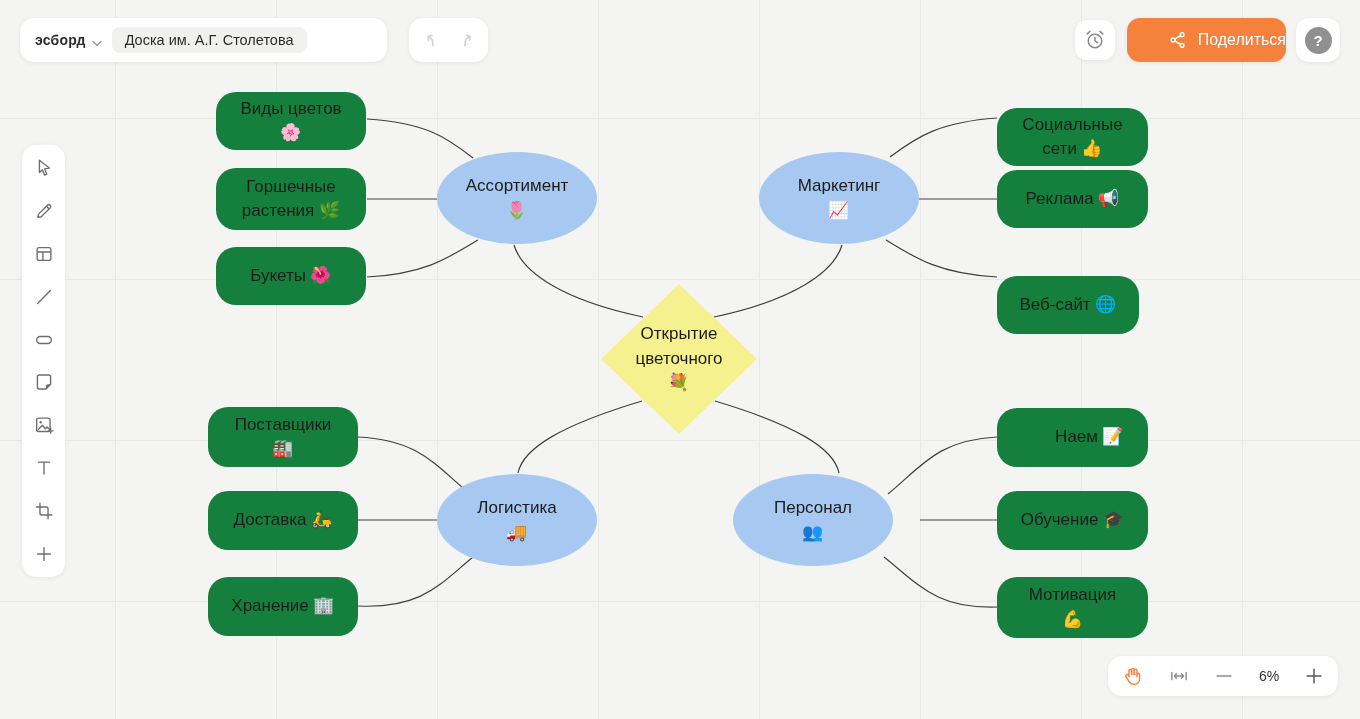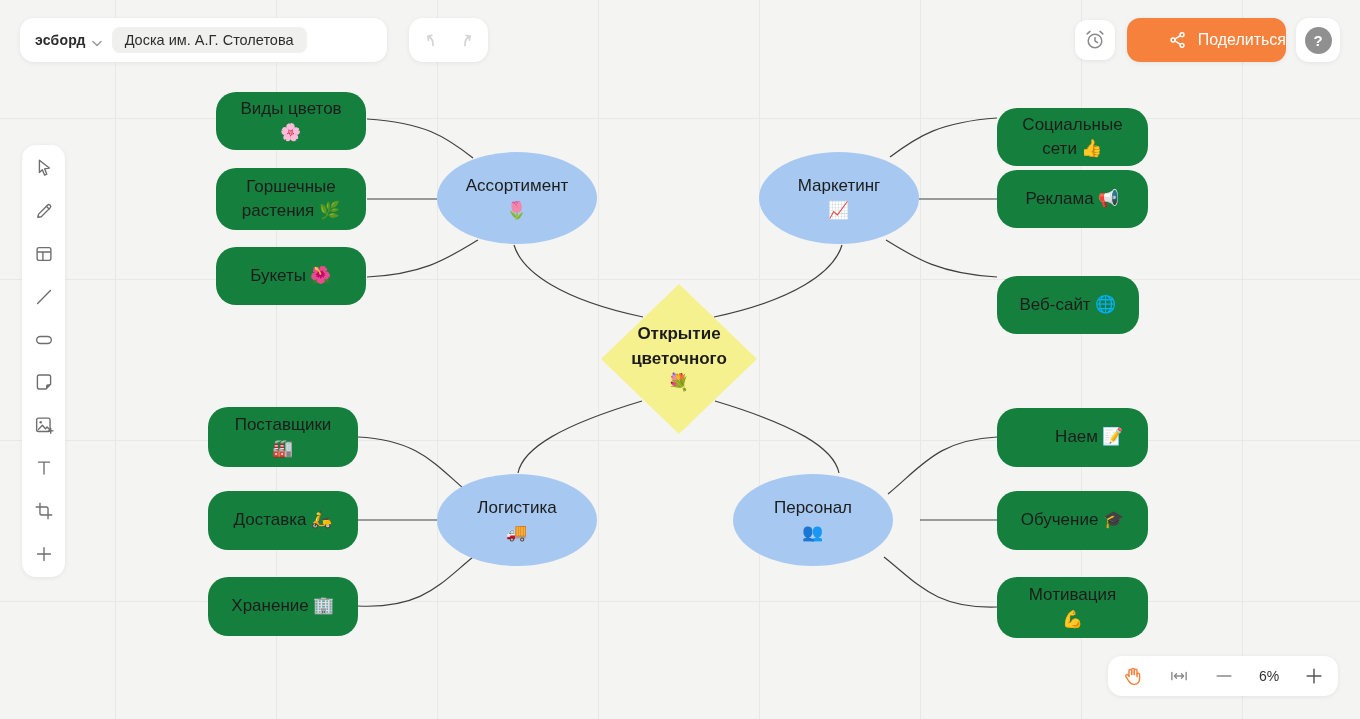--- a/index.html
+++ b/index.html
@@ -67,21 +67,21 @@
   #n-dostavka  { left:208px; top:491px; height:59px; }
   #n-khranenie { left:208px; top:577px; height:59px; }
   #n-naem      { left:997px; top:408px; height:59px; width:151px;padding-left:34px; }
   #n-obuchenie { left:997px; top:491px; height:59px; width:151px; }
   #n-motiv     { left:997px; top:577px; height:61px; width:151px; }
   #h-assort    { left:437px; top:152px; }
   #h-market    { left:759px; top:152px; }
   #h-logist    { left:437px; top:474px; }
   #h-personal  { left:733px; top:474px; }
   #n-center { left:601px; top:284px; width:156px; height:150px; background:#F6F18F;
-              clip-path:polygon(50% 0,100% 50%,50% 100%,0 50%); line-height:1.45;font-weight:bold; }
+              clip-path:polygon(50% 0,100% 50%,50% 100%,0 50%); line-height:1.45; }
 </style>
 </head>
 <body>
 
 <svg id="connectors" width="1360" height="719" viewBox="0 0 1360 719" fill="none" stroke="#404040" stroke-width="1.2">
 
   <path d="M367 119 C425 123, 445 136, 473 158"></path>
   <path d="M367 199 L437 199"></path>
   <path d="M367 277 C425 274, 448 258, 478 240"></path>
   <path d="M514 245 C522 272, 562 300, 643 317"></path>

